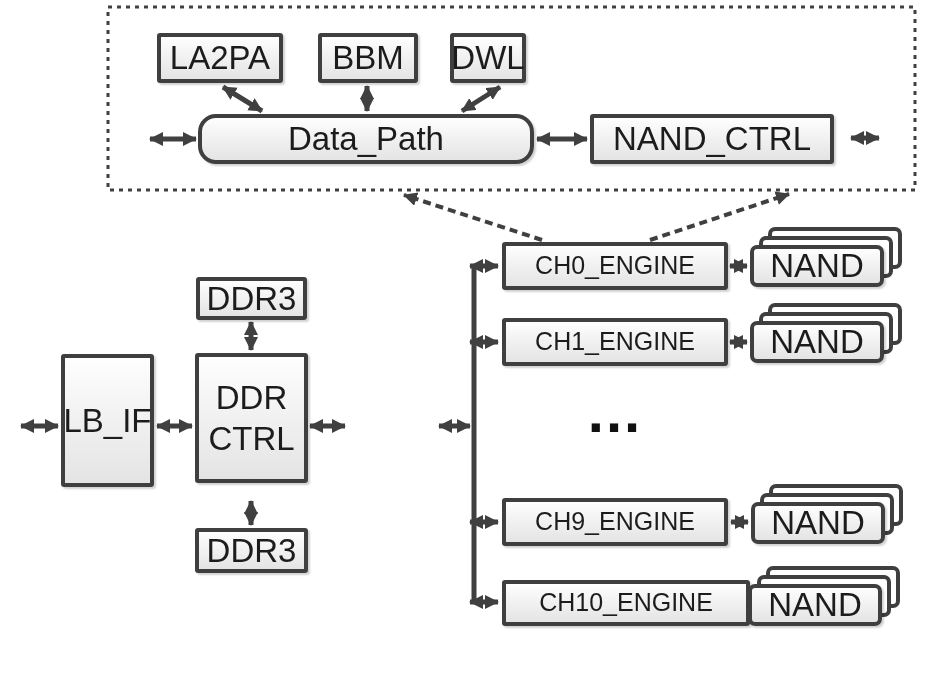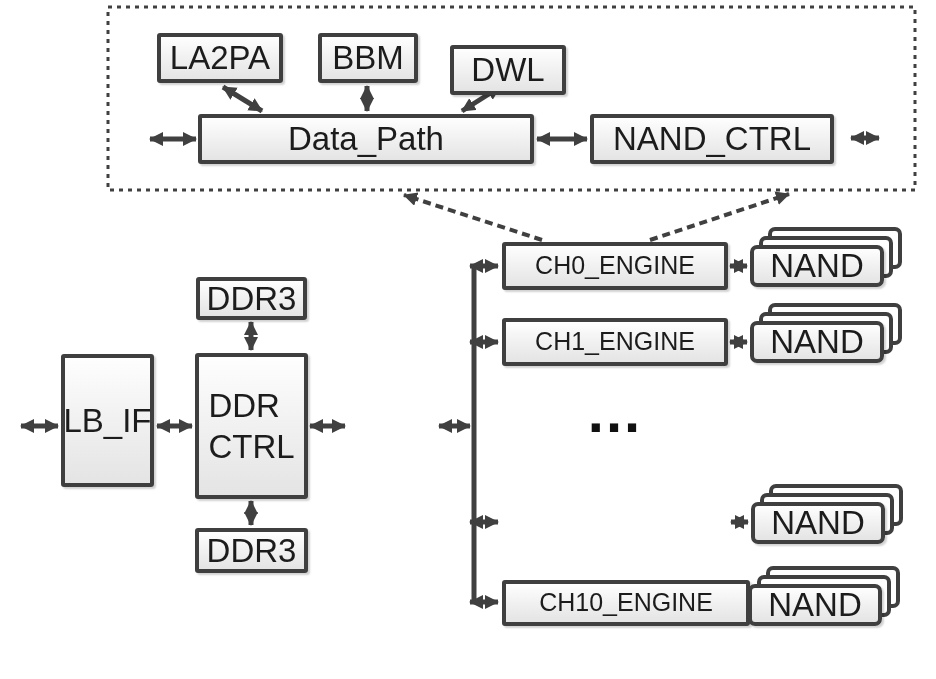--- a/index.html
+++ b/index.html
@@ -13,21 +13,21 @@
   .d{stroke:#404040;stroke-width:4;fill:none;stroke-dasharray:8 5;}
   .frame{stroke:#404040;stroke-width:3;fill:none;stroke-dasharray:4 5;}
   .box{
     position:absolute;box-sizing:border-box;
     border:4px solid #3f3f3f;border-radius:3px;
     background:linear-gradient(to bottom,#fefefe 0%,#f2f2f2 45%,#e4e4e4 100%);
     box-shadow:2px 2px 2px rgba(0,0,0,0.18);
     display:flex;align-items:center;justify-content:center;
   }
   .lbl{
-    font-size:33px;line-height:1.25;white-space:pre-line;text-align:left;
+    font-size:33px;line-height:1.25;white-space:pre-line;text-align:center;
     color:#1c1c1c;letter-spacing:0px;
   }
   .lbl.eng{font-size:25px;}
   .stack{position:absolute;}
   .card{
     position:absolute;box-sizing:border-box;width:134px;height:42px;
     border:4px solid #3f3f3f;border-radius:7px;background:#ffffff;
     display:flex;align-items:center;justify-content:center;
   }
   .card.front{
@@ -83,37 +83,37 @@
     <line class="w" x1="731" y1="522" x2="748" y2="522" marker-start="url(#ah)" marker-end="url(#ah)"></line>
     <line class="w" x1="731" y1="602" x2="746" y2="602" marker-start="url(#ah)" marker-end="url(#ah)"></line>
   </svg>
 
   <div class="box" style="left:157px;top:33px;width:126px;height:50px;">
     <span class="lbl">LA2PA</span>
   </div>
   <div class="box" style="left:318px;top:33px;width:100px;height:50px;">
     <span class="lbl">BBM</span>
   </div>
-  <div class="box" style="left:450px;top:45px;width:116px;height:50px;">
+  <div class="box" style="left:450px;top:33px;width:76px;height:50px;">
     <span class="lbl">DWL</span>
   </div>
-  <div class="box" style="left:198px;top:114px;width:336px;height:50px;">
+  <div class="box" style="left:198px;top:114px;width:336px;height:50px;border-radius:18px;">
     <span class="lbl">Data_Path</span>
   </div>
   <div class="box" style="left:590px;top:114px;width:244px;height:50px;">
     <span class="lbl">NAND_CTRL</span>
   </div>
 
   <div class="box" style="left:196px;top:277px;width:111px;height:43px;">
     <span class="lbl">DDR3</span>
   </div>
   <div class="box" style="left:61px;top:354px;width:93px;height:133px;">
     <span class="lbl">LB_IF</span>
   </div>
-  <div class="box" style="left:195px;top:353px;width:113px;height:146px;">
+  <div class="box" style="left:195px;top:353px;width:113px;height:130px;">
     <span class="lbl">DDR
 CTRL</span>
   </div>
   <div class="box" style="left:195px;top:528px;width:113px;height:45px;">
     <span class="lbl">DDR3</span>
   </div>
 
   <div class="box" style="left:502px;top:242px;width:226px;height:48px;">
     <span class="lbl eng">CH0_ENGINE</span>
   </div>
@@ -131,20 +131,23 @@
   <div class="stack" style="left:750px;top:303px;width:141px;height:60px;">
     <div class="card" style="left:18px;top:0px;"></div>
     <div class="card" style="left:9px;top:9px;"></div>
     <div class="card front" style="left:0px;top:18px;">
       <span class="lbl">NAND</span>
     </div>
   </div>
 
   <div class="ellipsis">...</div>
 
+  <div class="box" style="left:502px;top:498px;width:226px;height:48px;">
+    <span class="lbl eng">CH9_ENGINE</span>
+  </div>
   <div class="stack" style="left:751px;top:484px;width:141px;height:60px;">
     <div class="card" style="left:18px;top:0px;"></div>
     <div class="card" style="left:9px;top:9px;"></div>
     <div class="card front" style="left:0px;top:18px;">
       <span class="lbl">NAND</span>
     </div>
   </div>
 
   <div class="box" style="left:502px;top:580px;width:248px;height:46px;">
     <span class="lbl eng">CH10_ENGINE</span>

